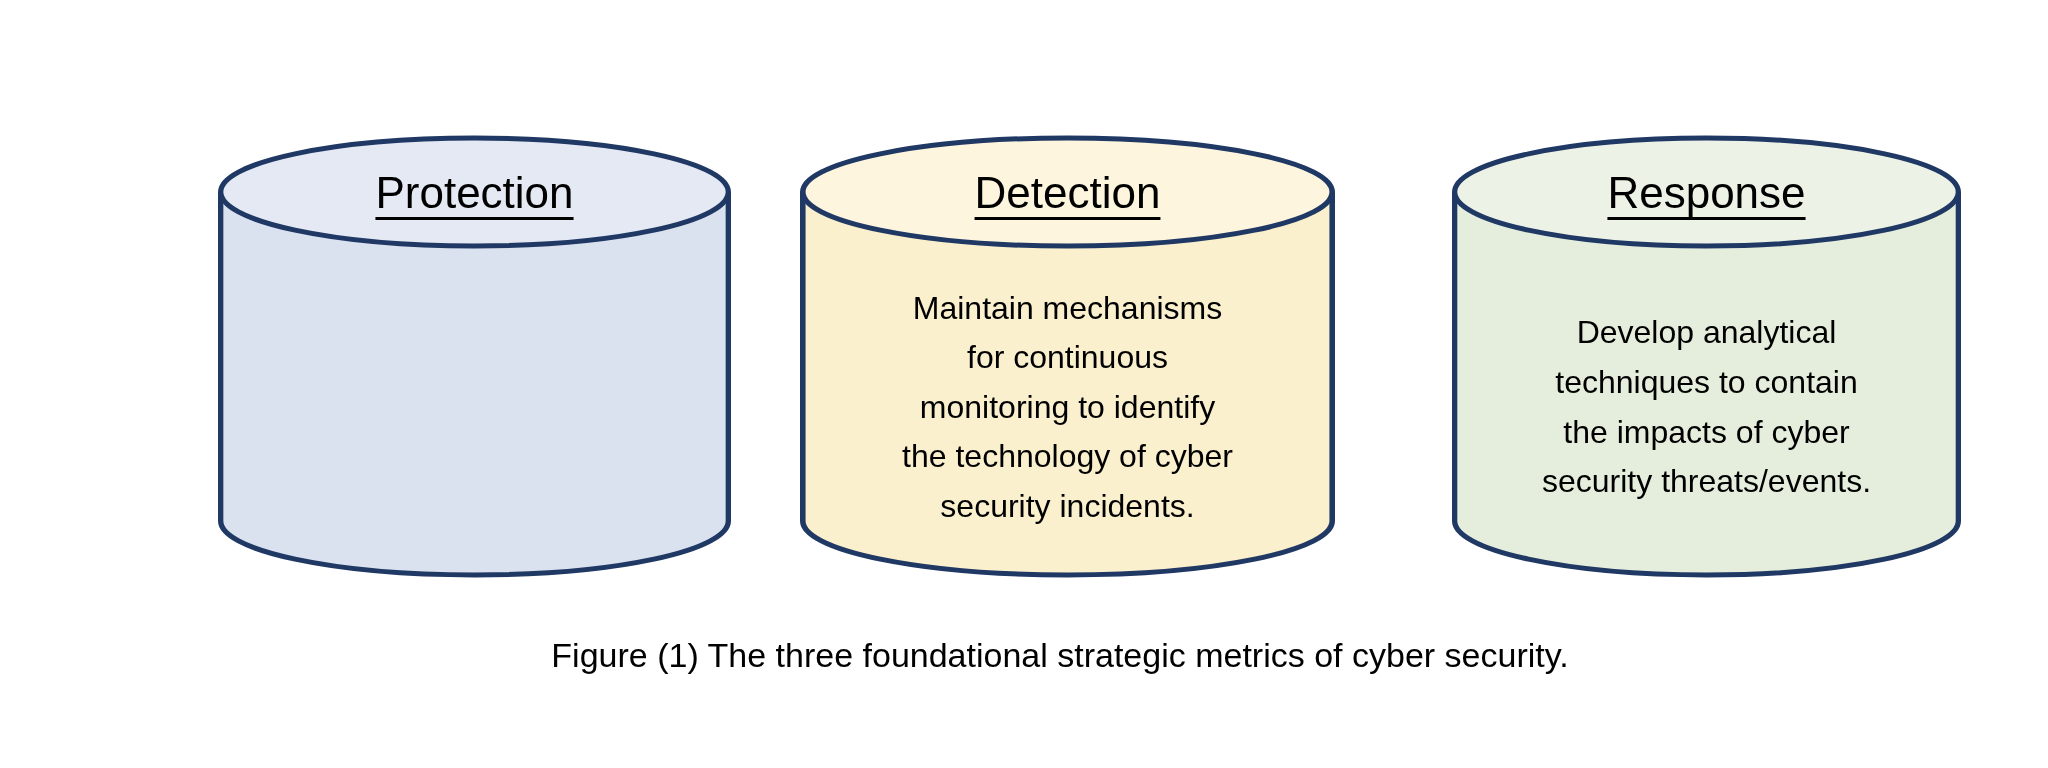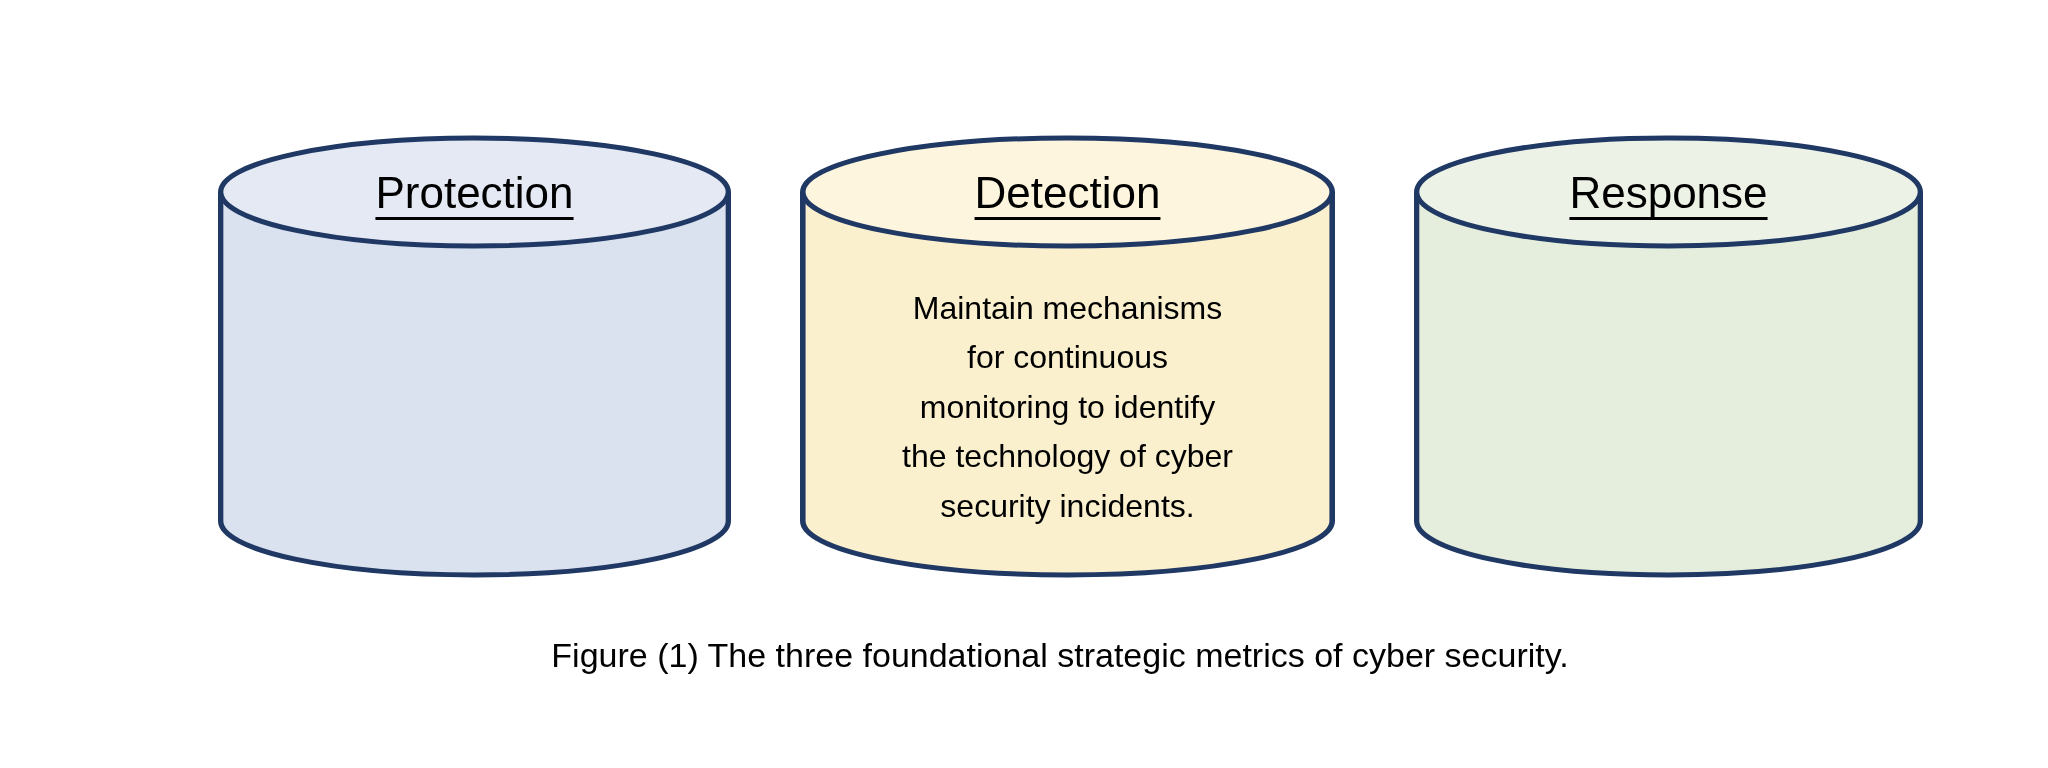--- a/index.html
+++ b/index.html
@@ -7,21 +7,21 @@
     position: relative;
     width: 2048px;
     height: 768px;
     background: var(--background-color, #ffffff);
     font-family: "Liberation Sans", sans-serif;
     overflow: hidden;
   }
   .cylinder { position: absolute; top: 135px; height: 443px; padding-left: 27px; }
   #cyl-0 { left: 218px; width: 486px; }
   #cyl-1 { left: 792px; width: 508px; margin-left: 8px; }
-  #cyl-2 { left: 1414px; width: 482px; }
+  #cyl-2 { left: 1452px; width: 482px; }
   .cyl-shape {
     position: absolute; left: 0; top: 0;
     width: 100%; height: 100%;
     display: block;
   }
   .cyl-shape path, .cyl-shape ellipse {
     stroke: var(--border-color, #1f3864);
     stroke-width: 5;
     stroke-linejoin: round;
   }
@@ -88,17 +88,21 @@
   </div>
 
   <div class="cylinder" id="cyl-2">
     <svg class="cyl-shape" viewBox="0 0 480 443" preserveAspectRatio="none" aria-hidden="true">
       <path d="M2.5,57 L2.5,386 A237.5,54 0 0 0 477.5,386 L477.5,57" fill="#e5eedc"></path>
       <ellipse cx="240" cy="57" rx="237.5" ry="54" fill="#edf2e6"></ellipse>
     </svg>
     <div class="cyl-title">
       <span class="cyl-title-text">Response</span>
     </div>
+    <div class="cyl-desc">Develop analytical
+techniques to contain
+the impacts of cyber
+security threats/events.</div>
   </div>
 
   <div class="figure-caption">Figure (1) The three foundational strategic metrics of cyber security.</div>
 
 </div>
 
 </body></html>

